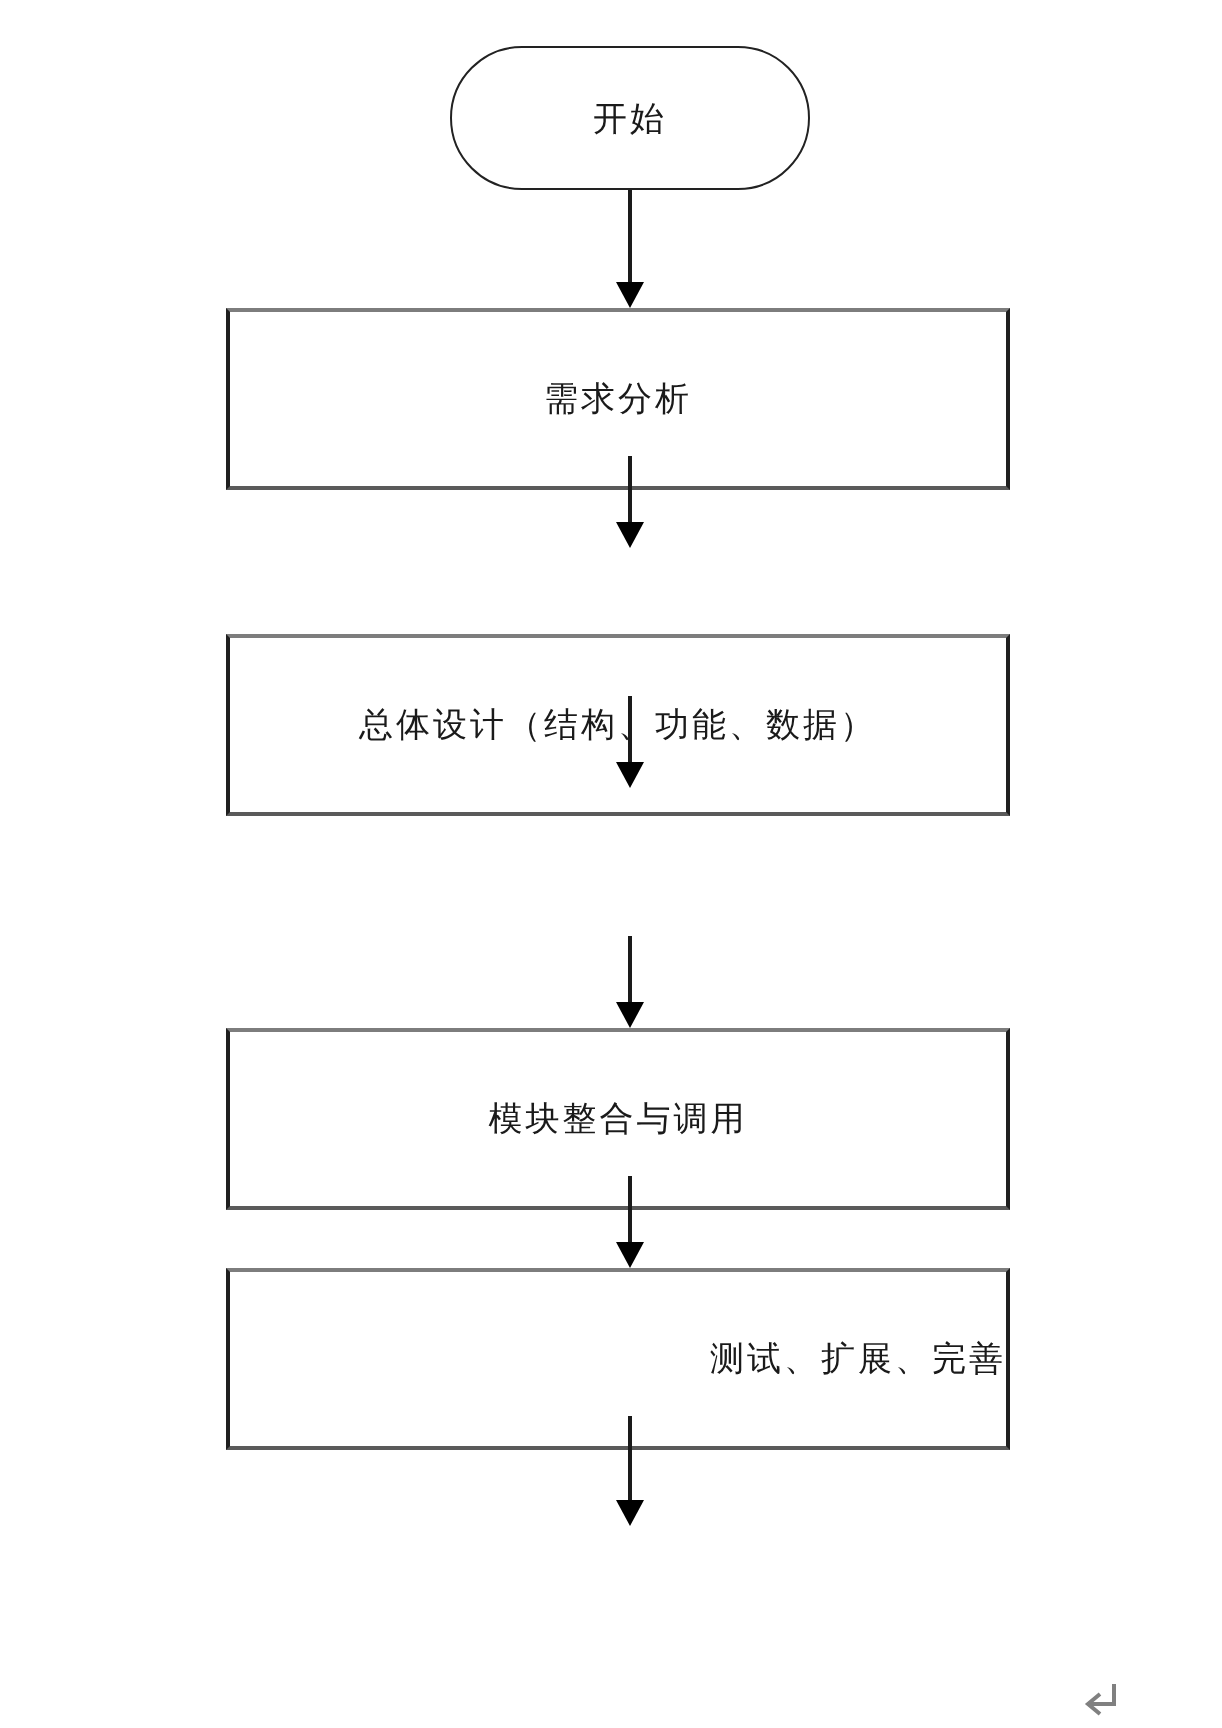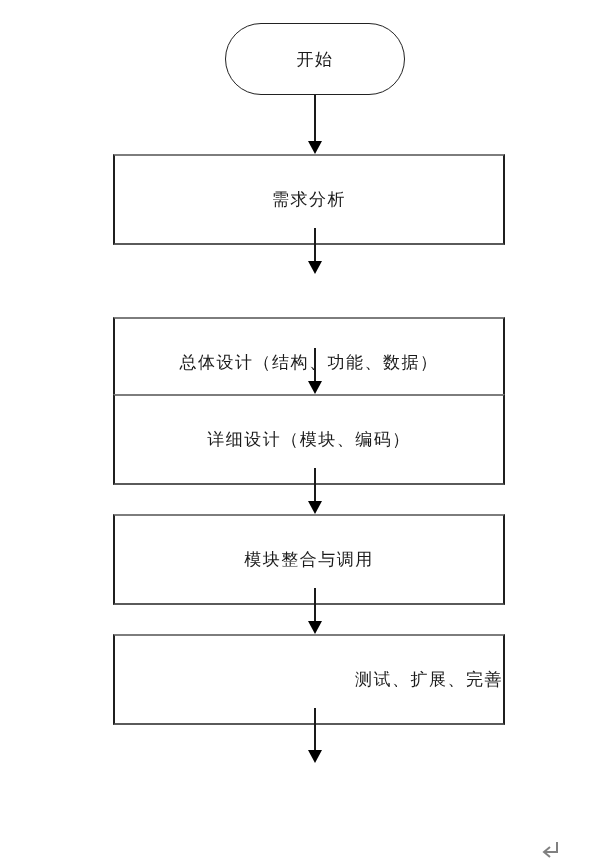--- a/index.html
+++ b/index.html
@@ -110,23 +110,20 @@
 
   <div class="node process p2">
     <span>总体设计（结构、功能、数据）</span>
   </div>
 
   <div class="connector c3">
     <div class="line"></div>
     <div class="head"></div>
   </div>
 
-  <div class="node process p3">
-    <span>详细设计（模块、编码）</span>
-  </div>
 
   <div class="connector c4">
     <div class="line"></div>
     <div class="head"></div>
   </div>
 
   <div class="node process p4">
     <span>模块整合与调用</span>
   </div>
 

